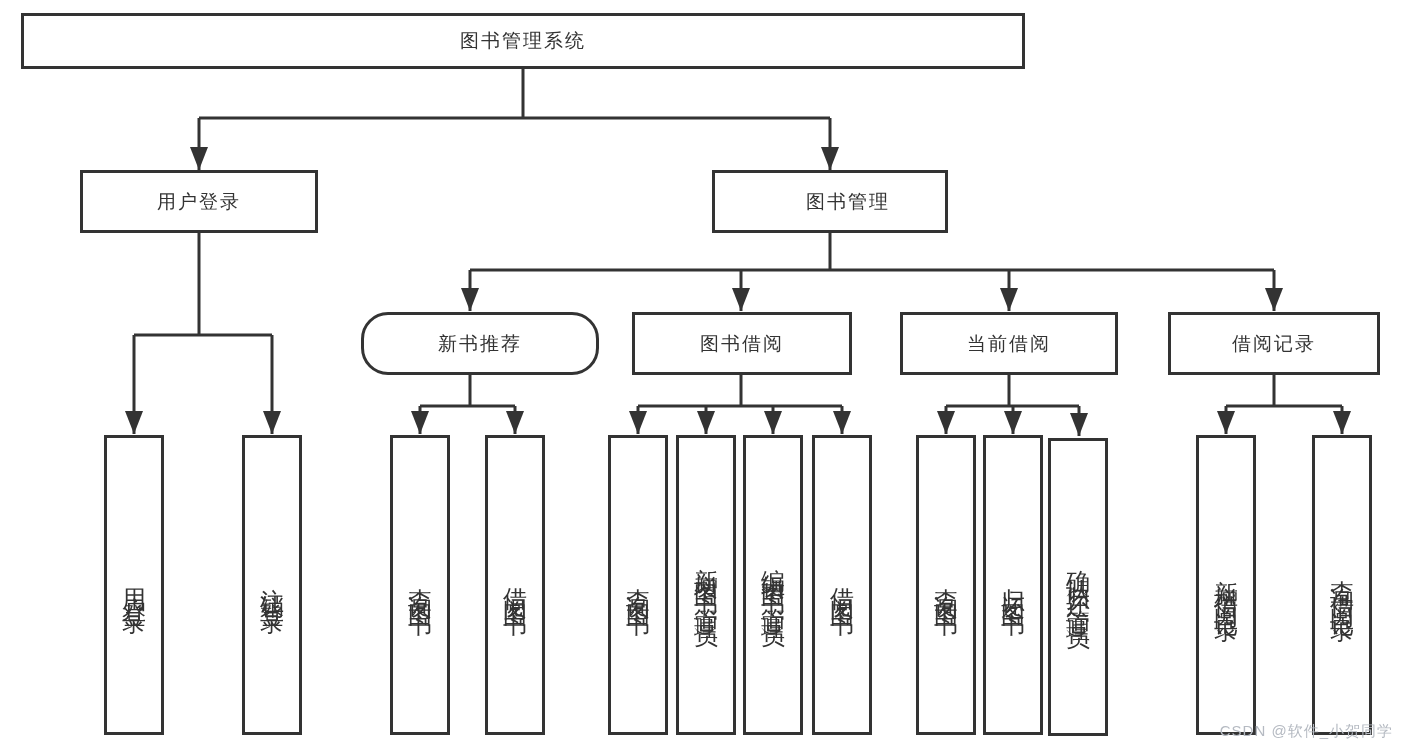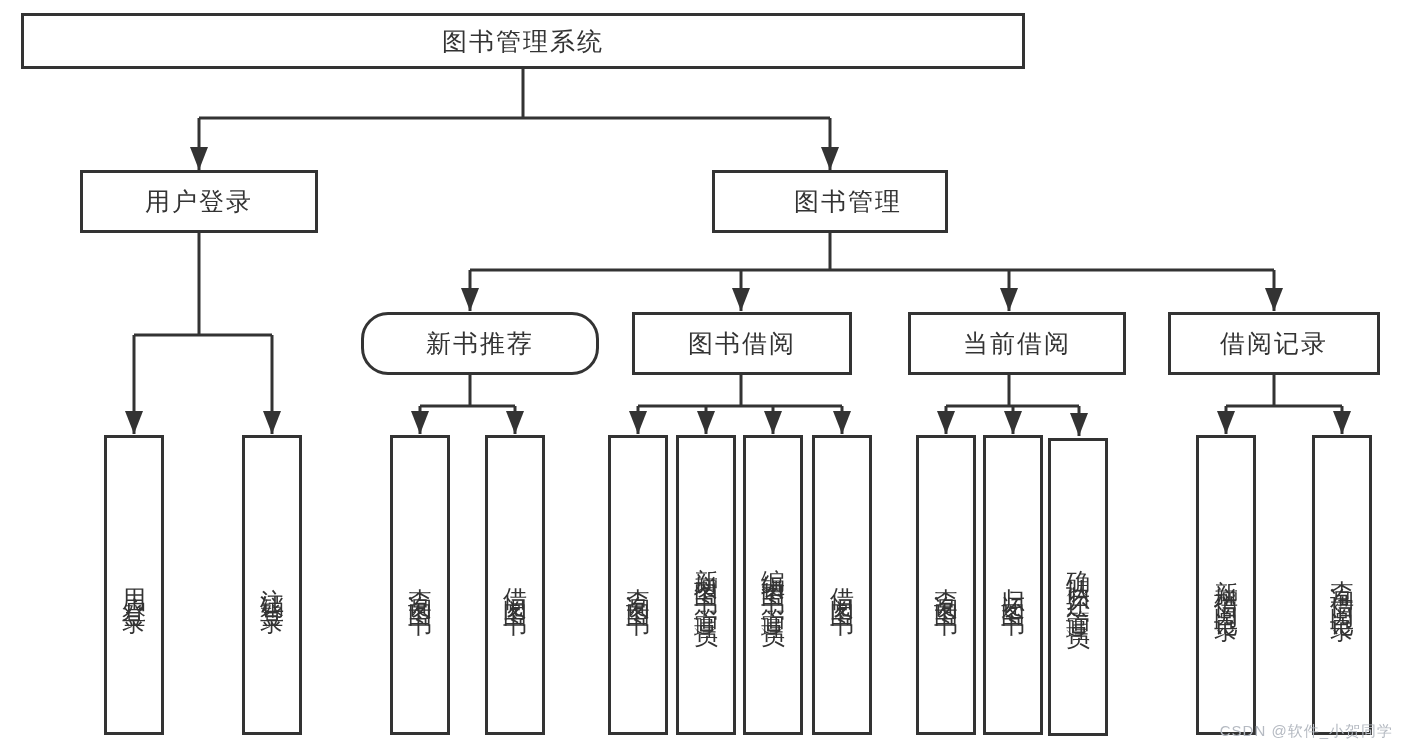--- a/index.html
+++ b/index.html
@@ -19,36 +19,36 @@
   .box{
     position:absolute;
     box-sizing:border-box;
     border:3px solid var(--line);
     background:#ffffff;
     display:flex;
     align-items:center;
     justify-content:center;
     color:var(--text);
   }
-  .hbox{font-size:25px;letter-spacing:2px;}
+  .hbox{font-size:19px;letter-spacing:2px;}
   .leaf .vtext{
     writing-mode:vertical-rl;
     text-orientation:mixed;
     font-size:24px;
     letter-spacing:8px;
     line-height:1;
     color:var(--text);
   }
   
   #n-root{left:21px;top:13px;width:1004px;height:56px;}
   #n-user-login{left:80px;top:170px;width:238px;height:63px;}
   #n-book-mgmt{left:712px;top:170px;width:236px;height:63px;padding-left:36px;}
   #n-new-book-rec{left:361px;top:312px;width:238px;height:63px;border-radius:27px;}
   #n-book-borrow{left:632px;top:312px;width:220px;height:63px;}
-  #n-current-borrow{left:900px;top:312px;width:218px;height:63px;margin-left:8px;}
+  #n-current-borrow{left:900px;top:312px;width:218px;height:63px;}
   #n-borrow-records{left:1168px;top:312px;width:212px;height:63px;}
   .leaf{top:435px;width:60px;height:300px;}
   #n-leaf-user-login{left:104px;}
   #n-leaf-logout{left:242px;}
   #n-leaf-query-books-rec{left:390px;}
   #n-leaf-borrow-books-rec{left:485px;}
   #n-leaf-query-books-borrow{left:608px;}
   #n-leaf-add-books{left:676px;}
   #n-leaf-edit-books{left:743px;}
   #n-leaf-borrow-books-2{left:812px;}

